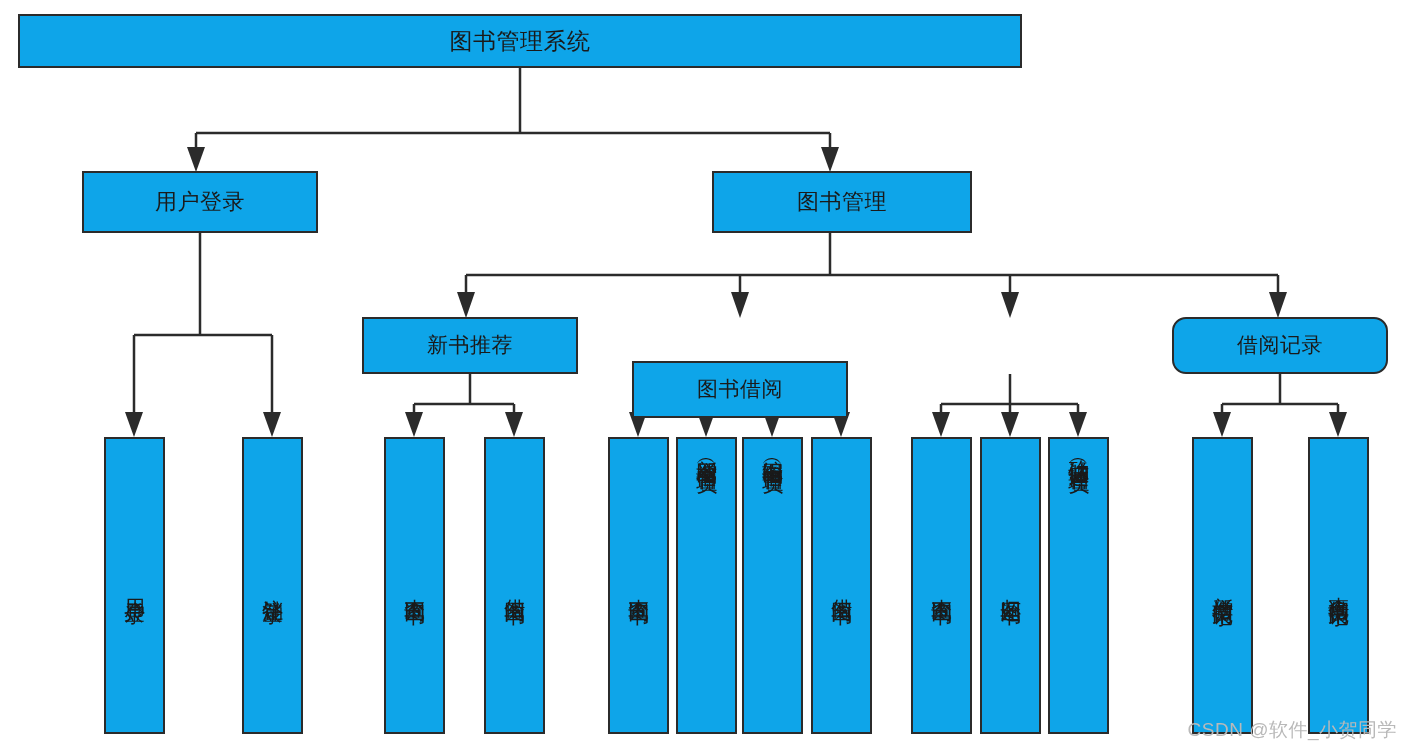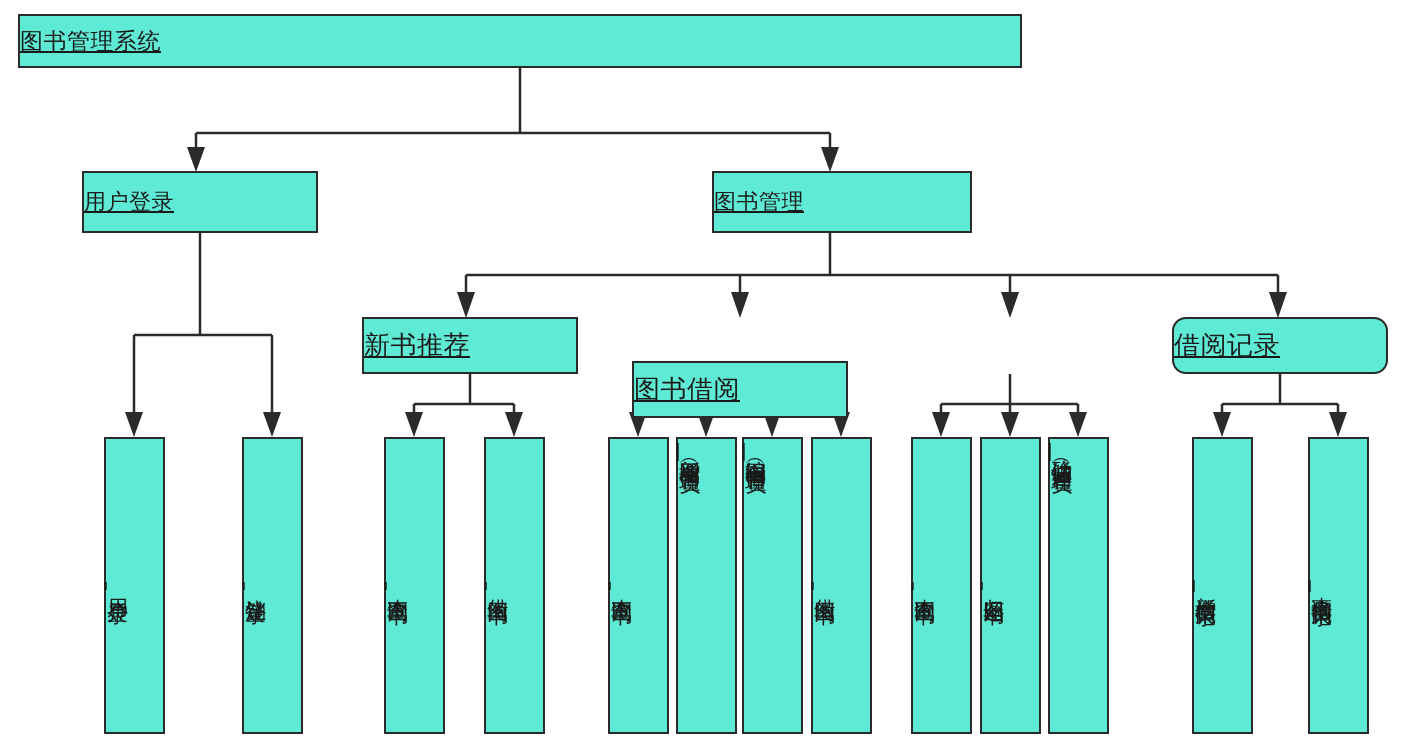--- a/index.html
+++ b/index.html
@@ -14,35 +14,35 @@
     position: relative;
     width: 1405px;
     height: 747px;
     background: #ffffff;
     overflow: hidden;
   }
   .node {
     position: absolute;
     box-sizing: border-box;
     border: 2.5px solid #2b2b2b;
-    background: #5eead4;
+    background: #0ea5e9;
     display: flex;
     align-items: center;
+    justify-content: center;
     color: #1a1a1a;
-    text-decoration: underline;
   }
   .node .label {
     font-size: 22px;
     line-height: 1.15;
     letter-spacing: 0.5px;
     white-space: nowrap;
   }
   .node.root .label { font-size: 23px; }
   .node.level2 .label { font-size: 22px; }
-  .node.level3 .label { font-size: 26px; }
+  .node.level3 .label { font-size: 21px; }
   
   .node.leaf {
     border-width: 2.5px;
   }
   .node.leaf .label {
     writing-mode: vertical-rl;
     text-orientation: upright;
     font-size: 21px;
     line-height: 1.08;
     letter-spacing: 2px;
@@ -207,14 +207,15 @@
     <span class="label">确认归还（管理员）</span>
   </div>
 
   <div class="node leaf" style="left:1192px; top:437px; width:61px; height:297px;">
     <span class="label">新增借阅记录</span>
   </div>
   <div class="node leaf" style="left:1308px; top:437px; width:61px; height:297px;">
     <span class="label">查询借阅记录</span>
   </div>
 
+  <div id="watermark">CSDN @软件_小贺同学</div>
 
 </div>
 
 </body></html>

